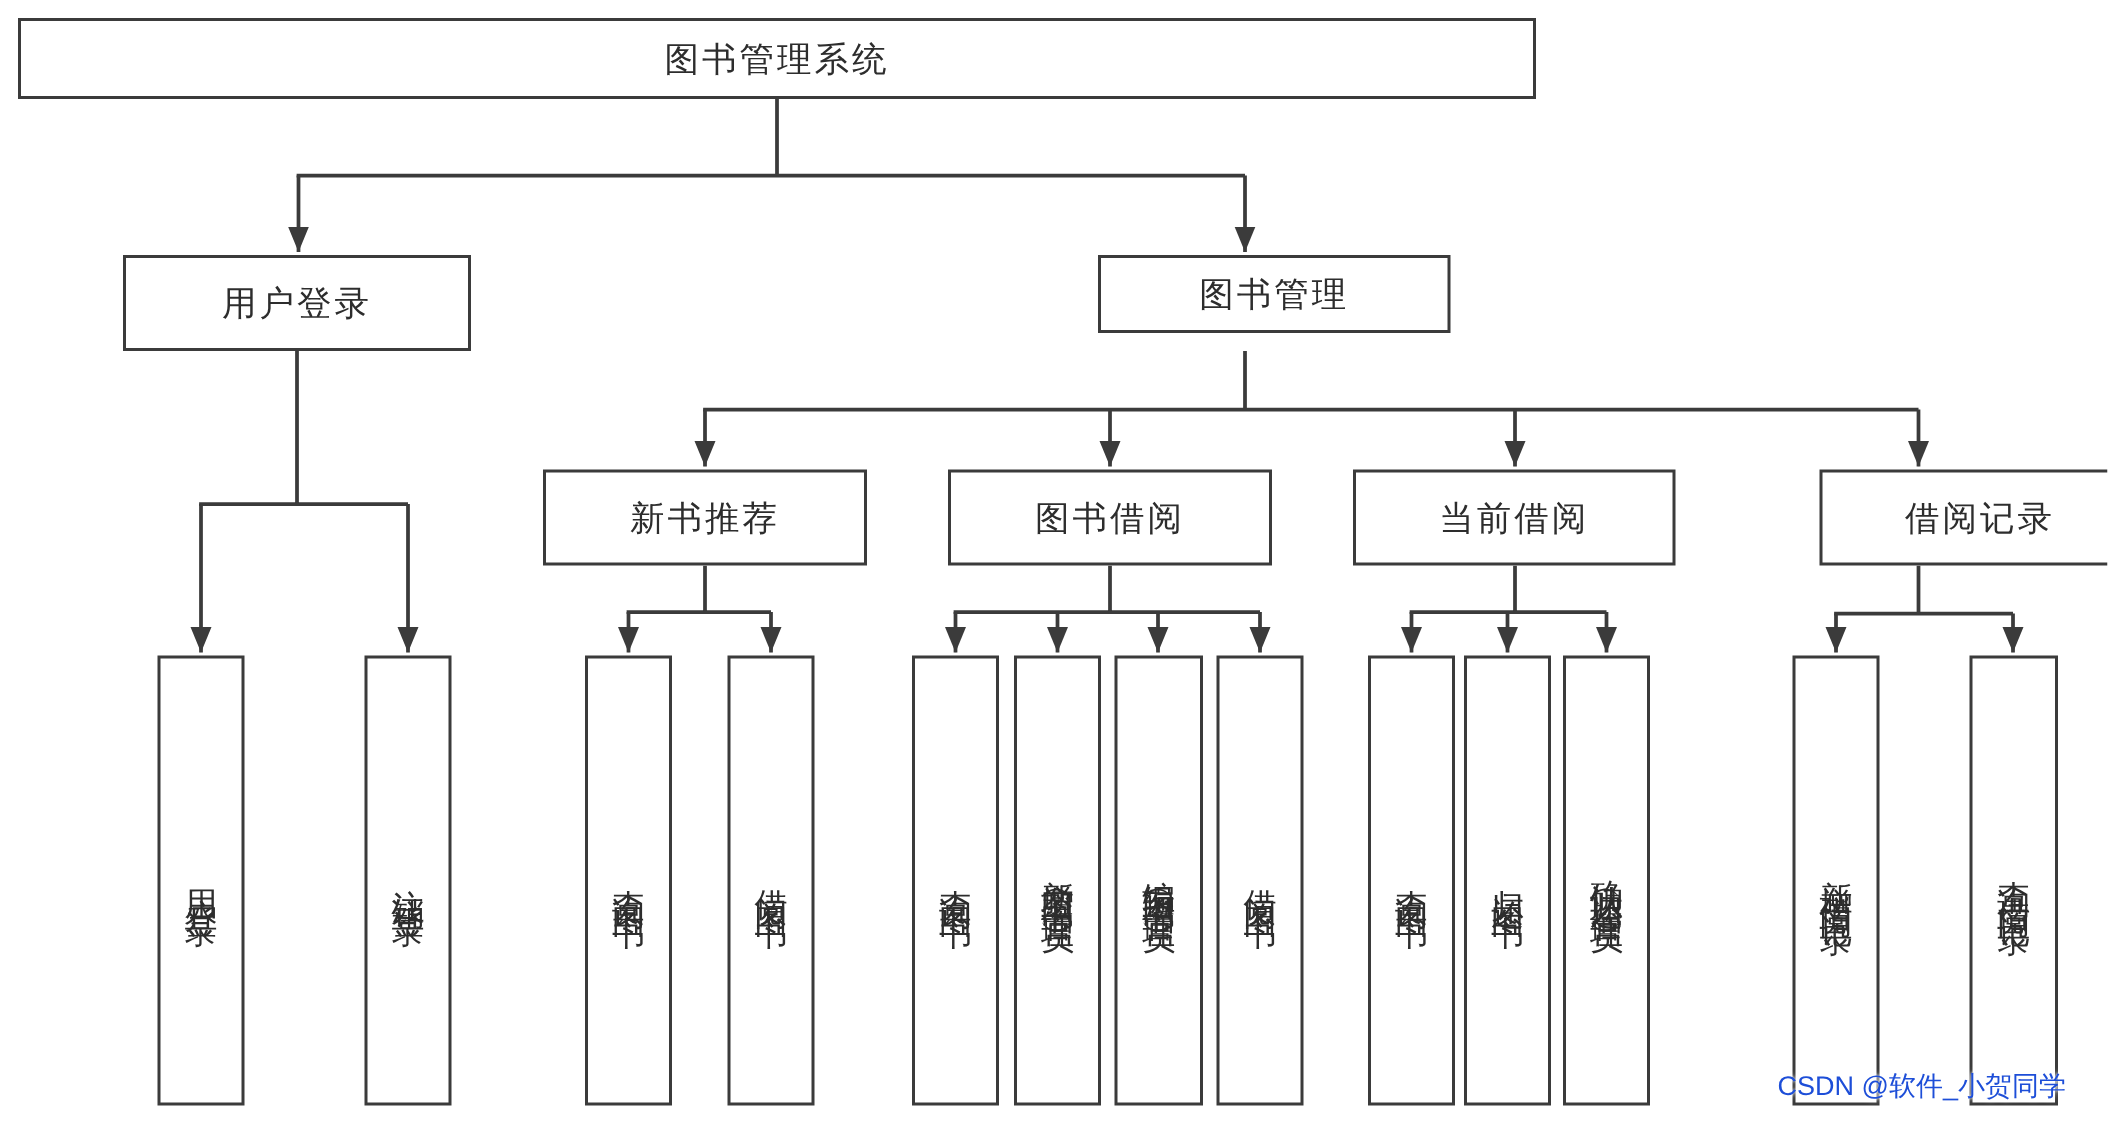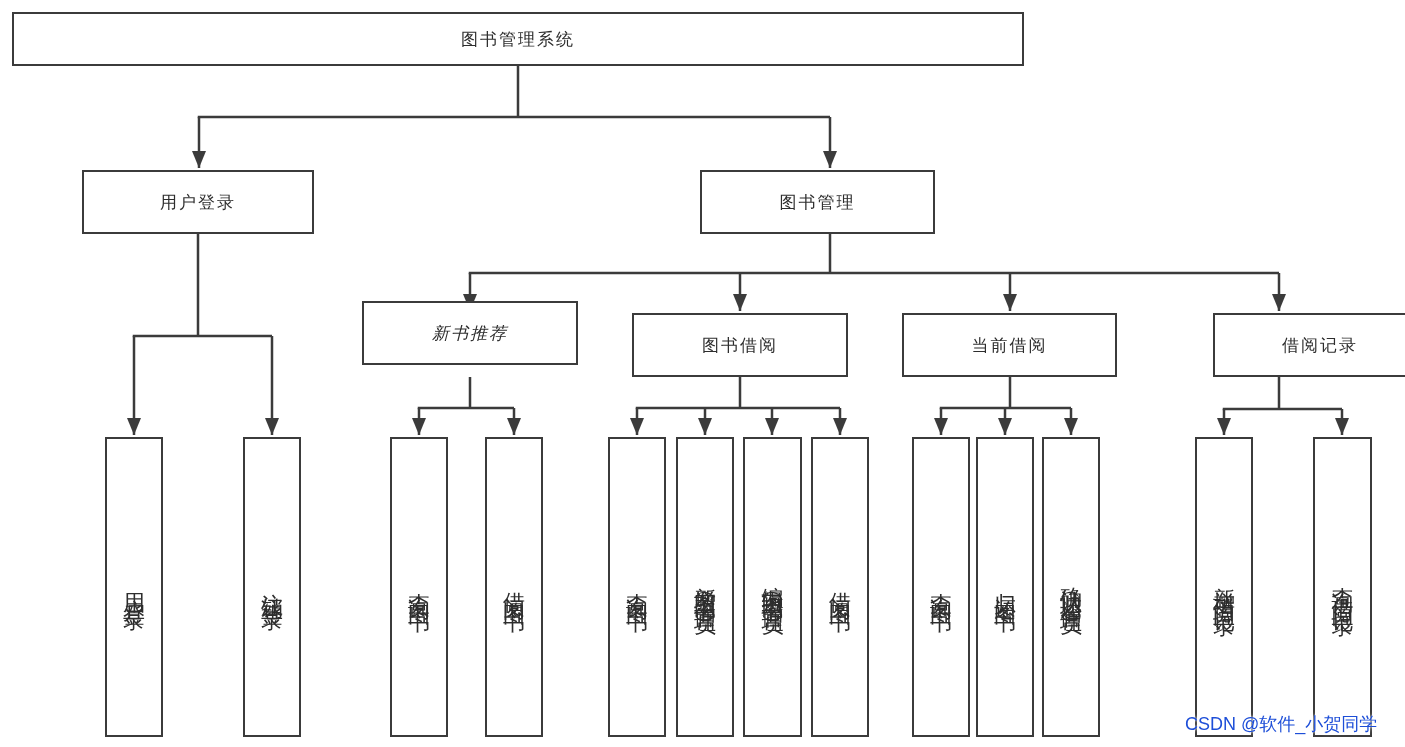--- a/index.html
+++ b/index.html
@@ -27,21 +27,21 @@
     background: #ffffff;
     border: 2px solid #3b3b3b;
     display: flex;
     align-items: center;
     justify-content: center;
     color: #2d2d2d;
     text-align: center;
     z-index: 2;
   }
   .box.h {
-    font-size: 17px;
+    font-size: 23px;
     letter-spacing: 2px;
     white-space: nowrap;
   }
   .box.v {
     writing-mode: vertical-rl;
     text-orientation: mixed;
     font-size: 22px;
     letter-spacing: 6px;
     line-height: 54px;
   }
@@ -114,23 +114,23 @@
         <path d="M1279 377 V409 M1222.75 409 H1342"></path>
         <line x1="1224" y1="409" x2="1224" y2="435" marker-end="url(#arw)"></line>
         <line x1="1342" y1="409" x2="1342" y2="435" marker-end="url(#arw)"></line>
       </g>
     </g>
   </svg>
 
   <div class="box h" style="left:12px; top:12px; width:1012px; height:54px;">图书管理系统</div>
 
   <div class="box h" style="left:82px; top:170px; width:232px; height:64px;">用户登录</div>
-  <div class="box h" style="left:700px; top:170px; width:235px; height:64px;">图书管理</div>
+  <div class="box h" style="left:732px; top:170px; width:235px; height:52px;">图书管理</div>
 
-  <div class="box h" style="left:362px; top:301px; width:216px; height:64px;font-style:italic;">新书推荐</div>
+  <div class="box h" style="left:362px; top:313px; width:216px; height:64px;">新书推荐</div>
   <div class="box h" style="left:902px; top:313px; width:215px; height:64px;">当前借阅</div>
   <div class="box h" style="left:632px; top:313px; width:216px; height:64px;">图书借阅</div>
   <div class="box h" style="left:1172px; top:313px; width:214px; height:64px;margin-left:41px;">借阅记录</div>
 
   <div class="box v" style="left:105px; top:437px; width:58px; height:300px;">用户登录</div>
   <div class="box v" style="left:243px; top:437px; width:58px; height:300px;">注销登录</div>
 
   <div class="box v" style="left:390px; top:437px; width:58px; height:300px;">查询图书</div>
   <div class="box v" style="left:485px; top:437px; width:58px; height:300px;">借阅图书</div>
 

